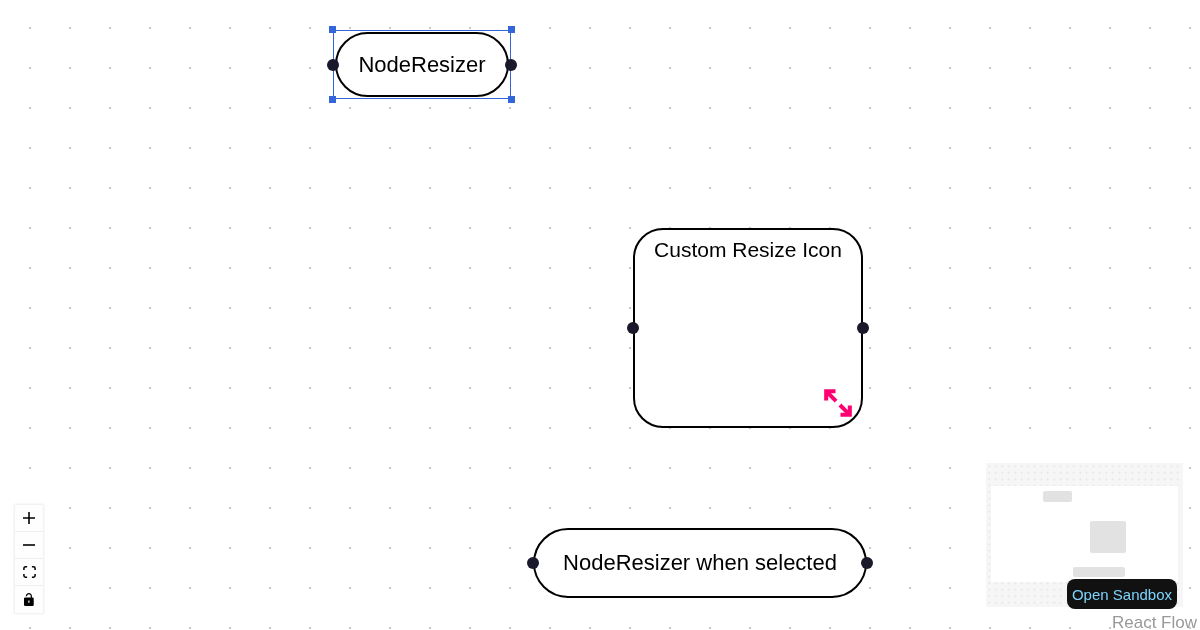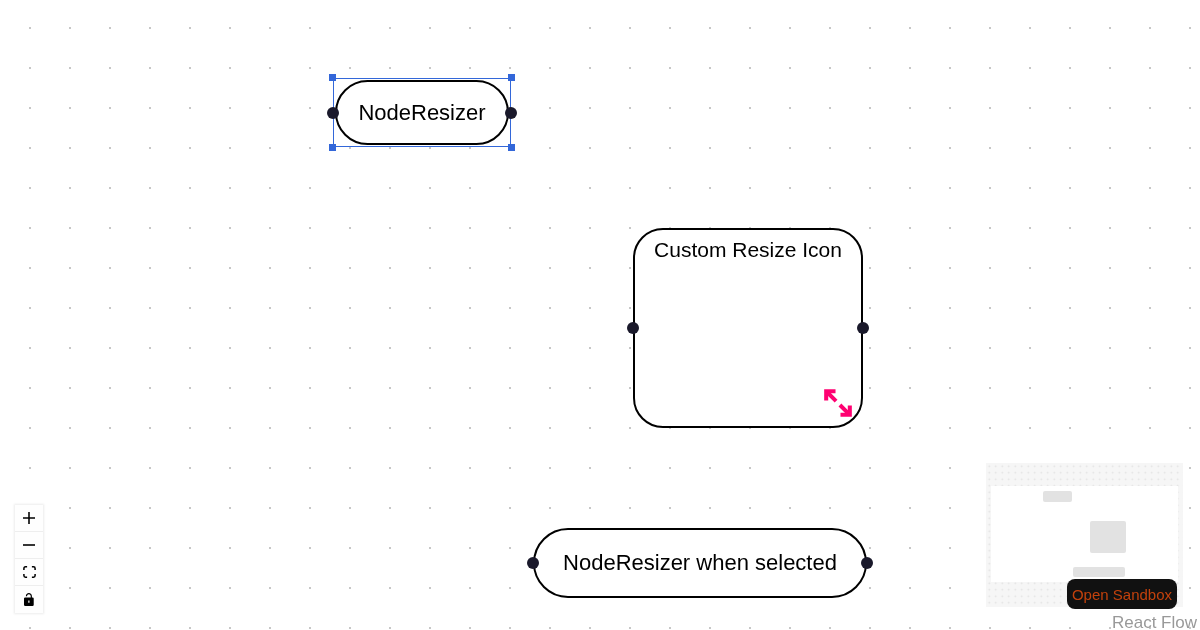--- a/index.html
+++ b/index.html
@@ -36,21 +36,21 @@
     width: 12px; height: 12px;
     background: #1a192b;
     border-radius: 50%;
     top: 50%; transform: translateY(-50%);
     z-index: 5;
   }
   .conn-dot.left  { left: -6px; }
   .conn-dot.right { right: -6px; }
 
   
-  .node1 { left: 333px; top: 30px; width: 178px; height: 69px; margin-top: 48px; }
+  .node1 { left: 333px; top: 30px; width: 178px; height: 69px; }
   .node1 .node-body { inset: 2px; }
   .resize-outline {
     position: absolute; inset: 0;
     border: 1px solid #3367d9;
     z-index: 3;
   }
   .resize-handle {
     position: absolute;
     width: 7px; height: 7px;
     background: #3367d9;
@@ -125,21 +125,21 @@
   .mm-a { left: 57px;  top: 28px;  width: 29px; height: 11px; }
   .mm-b { left: 104px; top: 58px;  width: 36px; height: 32px; }
   .mm-c { left: 87px;  top: 104px; width: 52px; height: 10px; }
 
   
   .sandbox-btn {
     position: absolute;
     left: 1067px; top: 579px;
     width: 110px; height: 30px;
     background: #111111;
-    color: #c2410c;
+    color: #7dd3fc;
     border: none;
     border-radius: 8px;
     font-family: "Liberation Sans", "DejaVu Sans", sans-serif;
     font-size: 15px;
     font-weight: 500;
     display: flex; align-items: center; justify-content: center;
     cursor: pointer;
     z-index: 12;
   }
 

